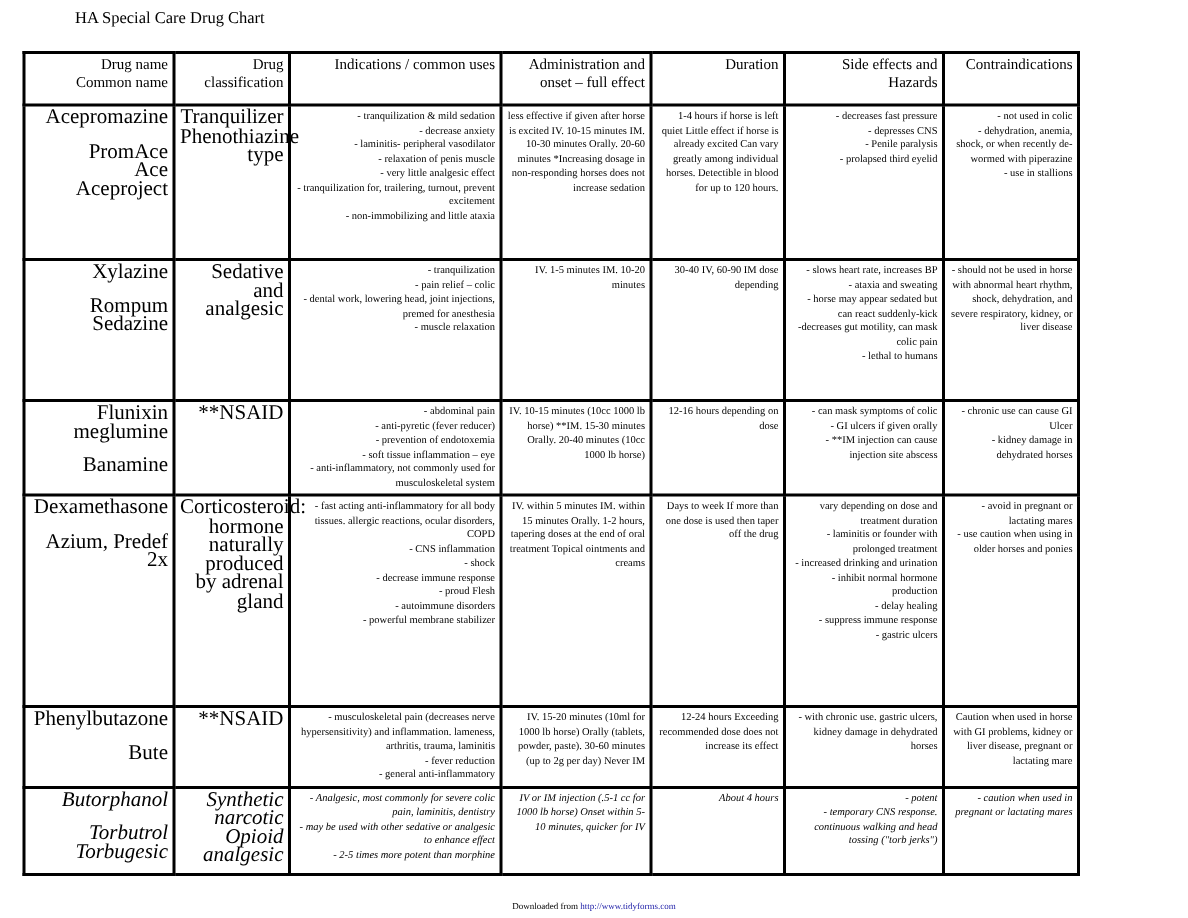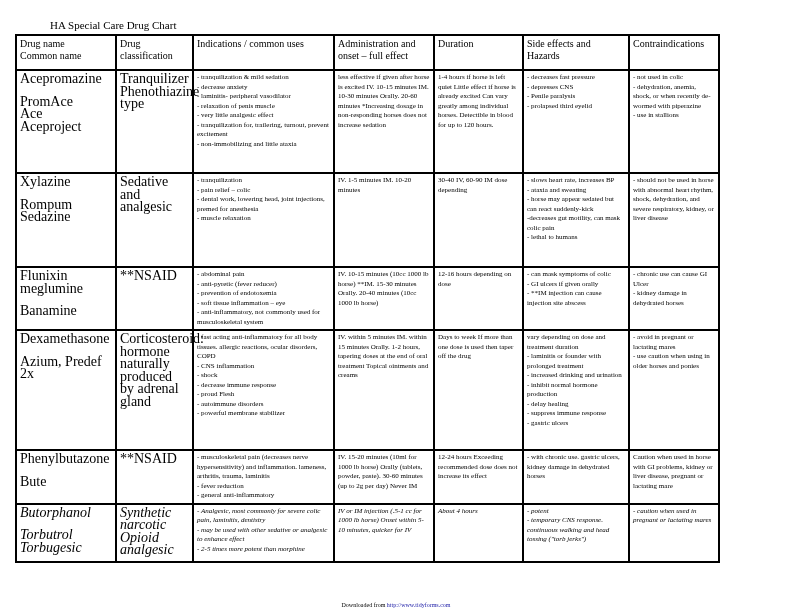--- a/index.html
+++ b/index.html
@@ -1,22 +1,22 @@
 <!DOCTYPE html>
 <html><head>
 <meta charset="utf-8">
 <style>
   html, body { margin: 0; padding: 0; background: #ffffff; }
   body { width: 792px; height: 612px; position: relative; overflow: hidden;
          font-family: "Liberation Serif", serif; color: #000; }
-  .title { position: absolute; left: 50px; top: 19px; font-size: 11px; }
+  .title { position: absolute; left: 50px; top: 6px; font-size: 11px; }
   table.chart { position: absolute; left: 15px; top: 34px; border-collapse: collapse;
                 table-layout: fixed; width: 703px; }
   table.chart td, table.chart th { border: 2px solid #000; vertical-align: top;
-                padding: 2px 3px; text-align: left; font-weight: normal; }
+                padding: 2px 3px; text-align: right; font-weight: normal; }
   th { font-size: 10px; line-height: 12px; height: 29px; }
   td.name, td.cls { font-size: 14px; line-height: 12.5px; }
   td.small { font-size: 7px; line-height: 9.5px; }
   .gap { display: block; height: 10px; }
   .line { display: block; }
   .footer { position: absolute; top: 602px; left: 0; width: 792px; text-align: center;
             font-size: 6px; }
   .footer a { color: #1a1aa6; text-decoration: none; }
 </style>
 </head>
@@ -145,21 +145,21 @@
         <td class="small">
           <span class="line">- can mask symptoms of colic</span>
           <span class="line">- GI ulcers if given orally</span>
           <span class="line">- **IM injection can cause injection site abscess</span>
         </td>
         <td class="small">
           <span class="line">- chronic use can cause GI Ulcer</span>
           <span class="line">- kidney damage in dehydrated horses</span>
         </td>
       </tr>
-      <tr style="height: 120px;">
+      <tr style="height: 141px;">
         <td class="name">
           <span class="line">Dexamethasone</span>
           <span class="gap"></span>
           <span class="line">Azium, Predef 2x</span>
         </td>
         <td class="cls">
           <span class="line">Corticosteroid: hormone naturally produced by adrenal gland</span>
         </td>
         <td class="small">
           <span class="line">- fast acting anti-inflammatory for all body tissues. allergic reactions, ocular disorders, COPD</span>

